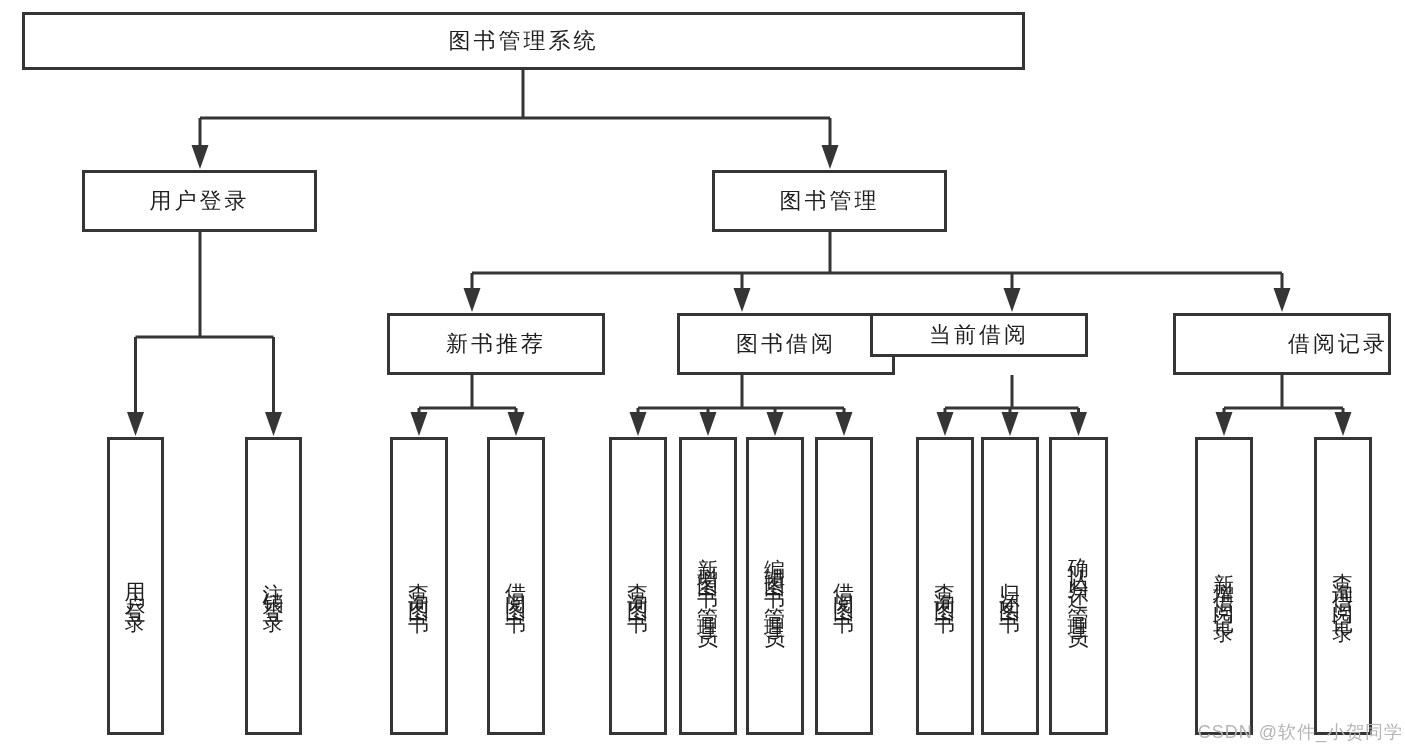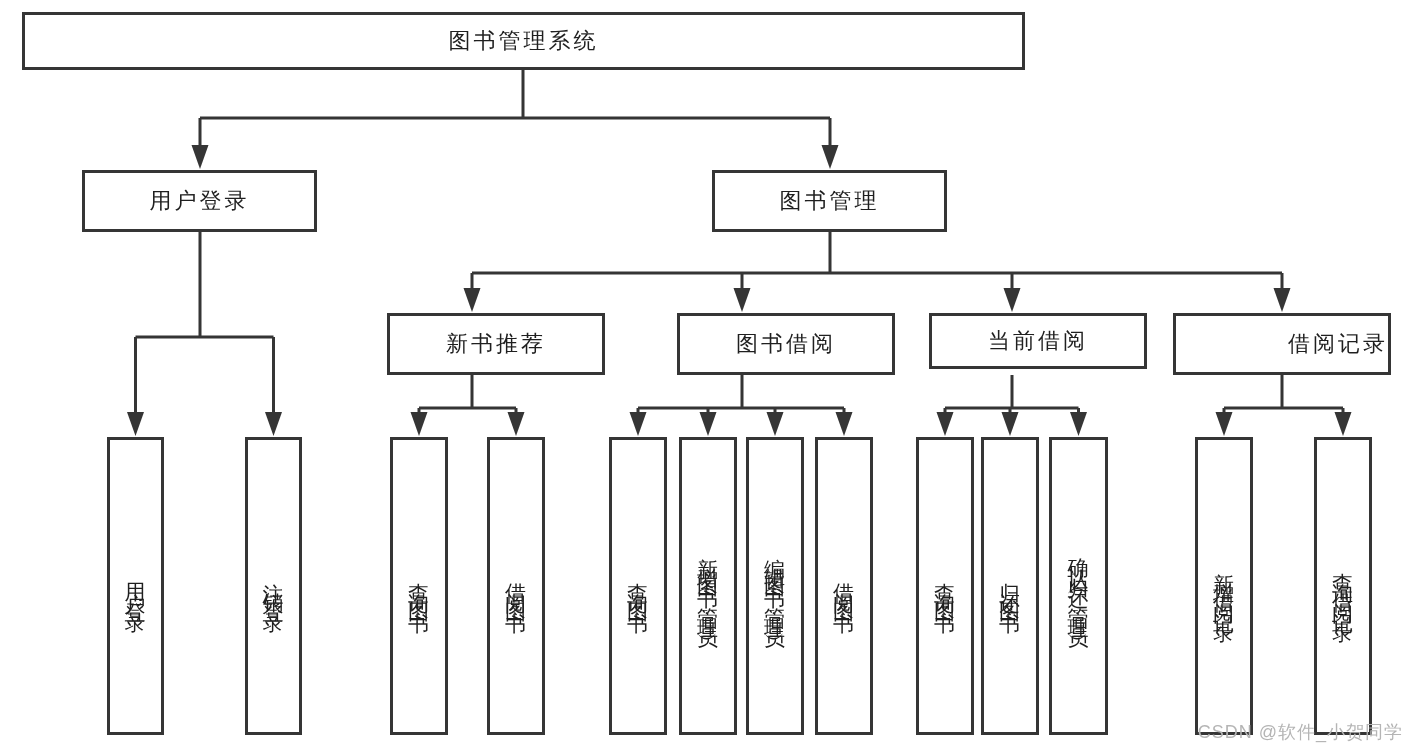--- a/index.html
+++ b/index.html
@@ -119,21 +119,21 @@
   <div class="box" style="left:712px;top:170px;width:235px;height:62px;">
     <span>图书管理</span>
   </div>
 
   <div class="box" style="left:363px;top:313px;width:218px;height:62px;margin-left:24px;">
     <span>新书推荐</span>
   </div>
   <div class="box" style="left:633px;top:313px;width:218px;height:62px;margin-left:44px;">
     <span>图书借阅</span>
   </div>
-  <div class="box" style="left:929px;top:313px;width:218px;height:56px;">
+  <div class="box" style="left:870px;top:313px;width:218px;height:44px;">
     <span>当前借阅</span>
   </div>
   <div class="box" style="left:1173px;top:313px;width:218px;height:62px;justify-content:flex-end;">
     <span>借阅记录</span>
   </div>
 
   <div class="vbox" style="left:107px;width:57px;">
     <span class="vtext">用户登录</span>
   </div>
   <div class="vbox" style="left:245px;width:57px;">

